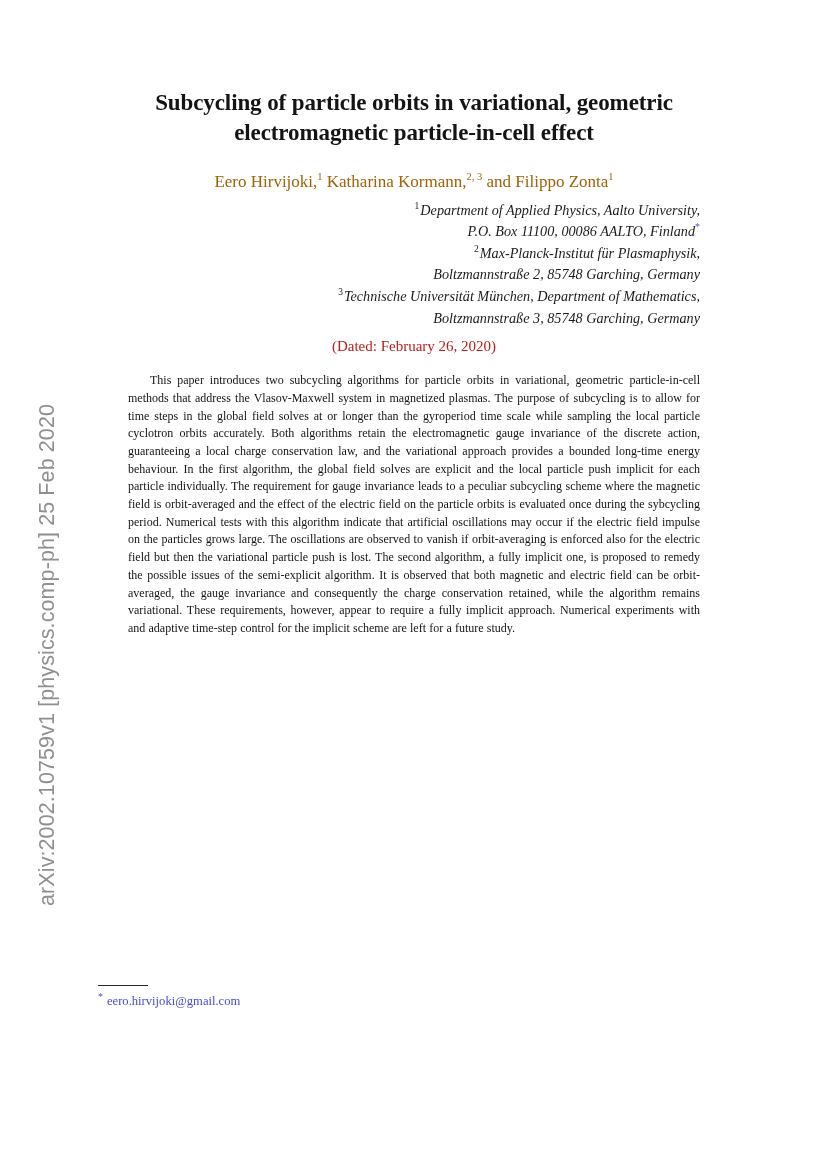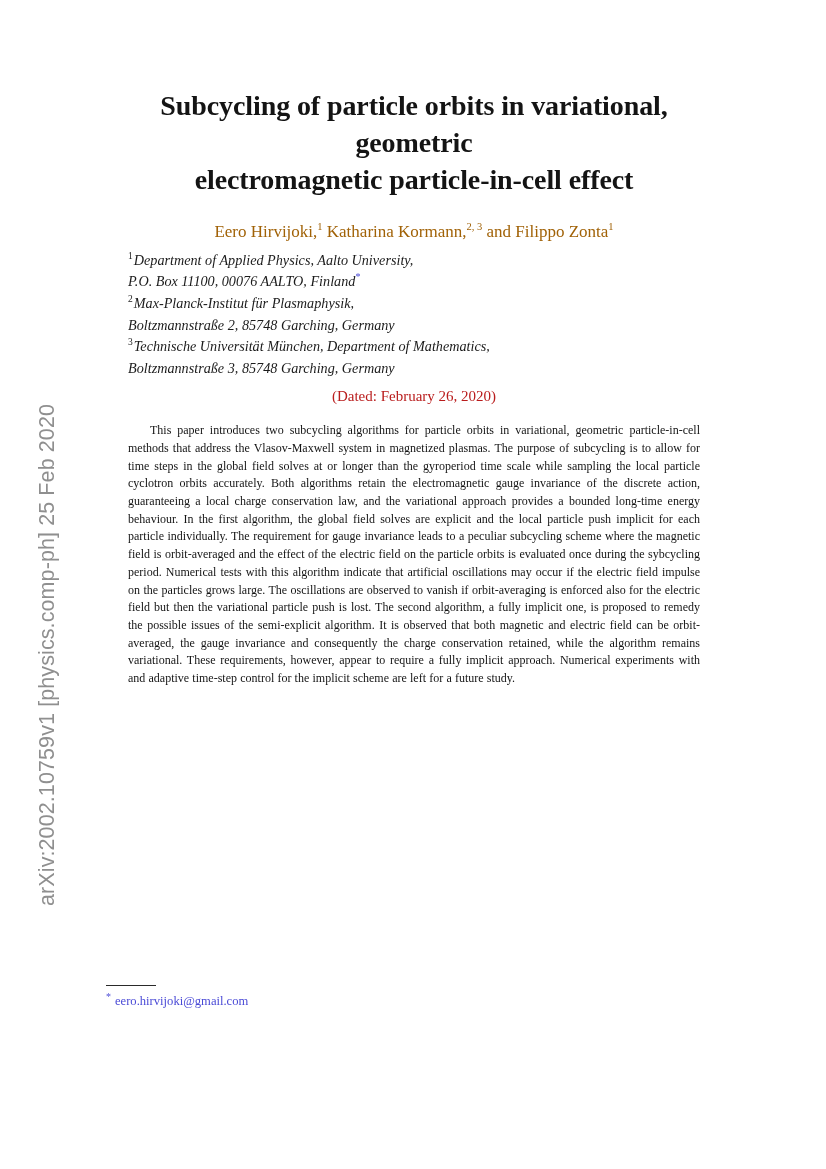--- a/index.html
+++ b/index.html
@@ -43,21 +43,21 @@
   .content {
     position: absolute;
     left: 128px;
     top: 0;
     width: 572px;
   }
 
   .title {
     margin: 0;
     padding-top: 88px;
-    font-size: 28px;
+    font-size: 23px;
     font-weight: bold;
     line-height: 1.32;
     text-align: center;
     letter-spacing: -0.1px;
     color: #141414;
   }
   .title .line { display: block; }
 
   .authors {
     margin: 0;
@@ -68,21 +68,21 @@
     color: #a16207;
   }
   .authors sup { font-size: 10.5px; vertical-align: super; line-height: 0; }
 
   .affiliations {
     margin: 0;
     padding-top: 6px;
     font-style: italic;
     font-size: 14.2px;
     line-height: 1.52;
-    text-align: left;
+    text-align: right;
     color: #1b1b1b;
   }
   .affil-line { display: block; }
   .affiliations sup {
     font-size: 9.5px;
     font-style: normal;
     vertical-align: super;
     line-height: 0;
     padding-right: 1px;
   }
@@ -110,21 +110,21 @@
     text-align: justify;
     text-indent: 22px;
     color: #141414;
     hyphens: none;
     word-spacing: 0.2px;
   }
 
   
   .footnote-area {
     position: absolute;
-    left: 106px;
+    left: 98px;
     top: 985px;
     width: 600px;
   }
   .footnote-rule {
     width: 50px;
     height: 1px;
     background: #2a2a2a;
     margin: 0 0 7px 0;
   }
   .footnote-line {
@@ -158,21 +158,21 @@
       <span class="line">Subcycling of particle orbits in variational, geometric</span>
       <span class="line">electromagnetic particle-in-cell effect</span>
     </h1>
 
     <p class="authors">
       <span>Eero Hirvijoki,</span><sup>1</sup><span> Katharina Kormann,</span><sup>2, 3</sup><span> and Filippo Zonta</span><sup>1</sup>
     </p>
 
     <p class="affiliations">
       <span class="affil-line"><sup>1</sup><span>Department of Applied Physics, Aalto University,</span></span>
-      <span class="affil-line"><span>P.O. Box 11100, 00076 AALTO, Finland</span><span class="footmark">*</span></span>
+      <span class="affil-line"><span>P.O. Box 11100, 00086 AALTO, Finland</span><span class="footmark">*</span></span>
       <span class="affil-line"><sup>2</sup><span>Max-Planck-Institut für Plasmaphysik,</span></span>
       <span class="affil-line">Boltzmannstraße 2, 85748 Garching, Germany</span>
       <span class="affil-line"><sup>3</sup><span>Technische Universität München, Department of Mathematics,</span></span>
       <span class="affil-line">Boltzmannstraße 3, 85748 Garching, Germany</span>
     </p>
 
     <p class="dated">(Dated: February 26, 2020)</p>
 
     <p class="abstract">This paper introduces two subcycling algorithms for particle orbits in variational, geometric particle-in-cell methods that address the Vlasov-Maxwell system in magnetized plasmas. The purpose of subcycling is to allow for time steps in the global field solves at or longer than the gyroperiod time scale while sampling the local particle cyclotron orbits accurately. Both algorithms retain the electromagnetic gauge invariance of the discrete action, guaranteeing a local charge conservation law, and the variational approach provides a bounded long-time energy behaviour. In the first algorithm, the global field solves are explicit and the local particle push implicit for each particle individually. The requirement for gauge invariance leads to a peculiar subcycling scheme where the magnetic field is orbit-averaged and the effect of the electric field on the particle orbits is evaluated once during the sybcycling period. Numerical tests with this algorithm indicate that artificial oscillations may occur if the electric field impulse on the particles grows large. The oscillations are observed to vanish if orbit-averaging is enforced also for the electric field but then the variational particle push is lost. The second algorithm, a fully implicit one, is proposed to remedy the possible issues of the semi-explicit algorithm. It is observed that both magnetic and electric field can be orbit-averaged, the gauge invariance and consequently the charge conservation retained, while the algorithm remains variational. These requirements, however, appear to require a fully implicit approach. Numerical experiments with and adaptive time-step control for the implicit scheme are left for a future study.</p>
 

